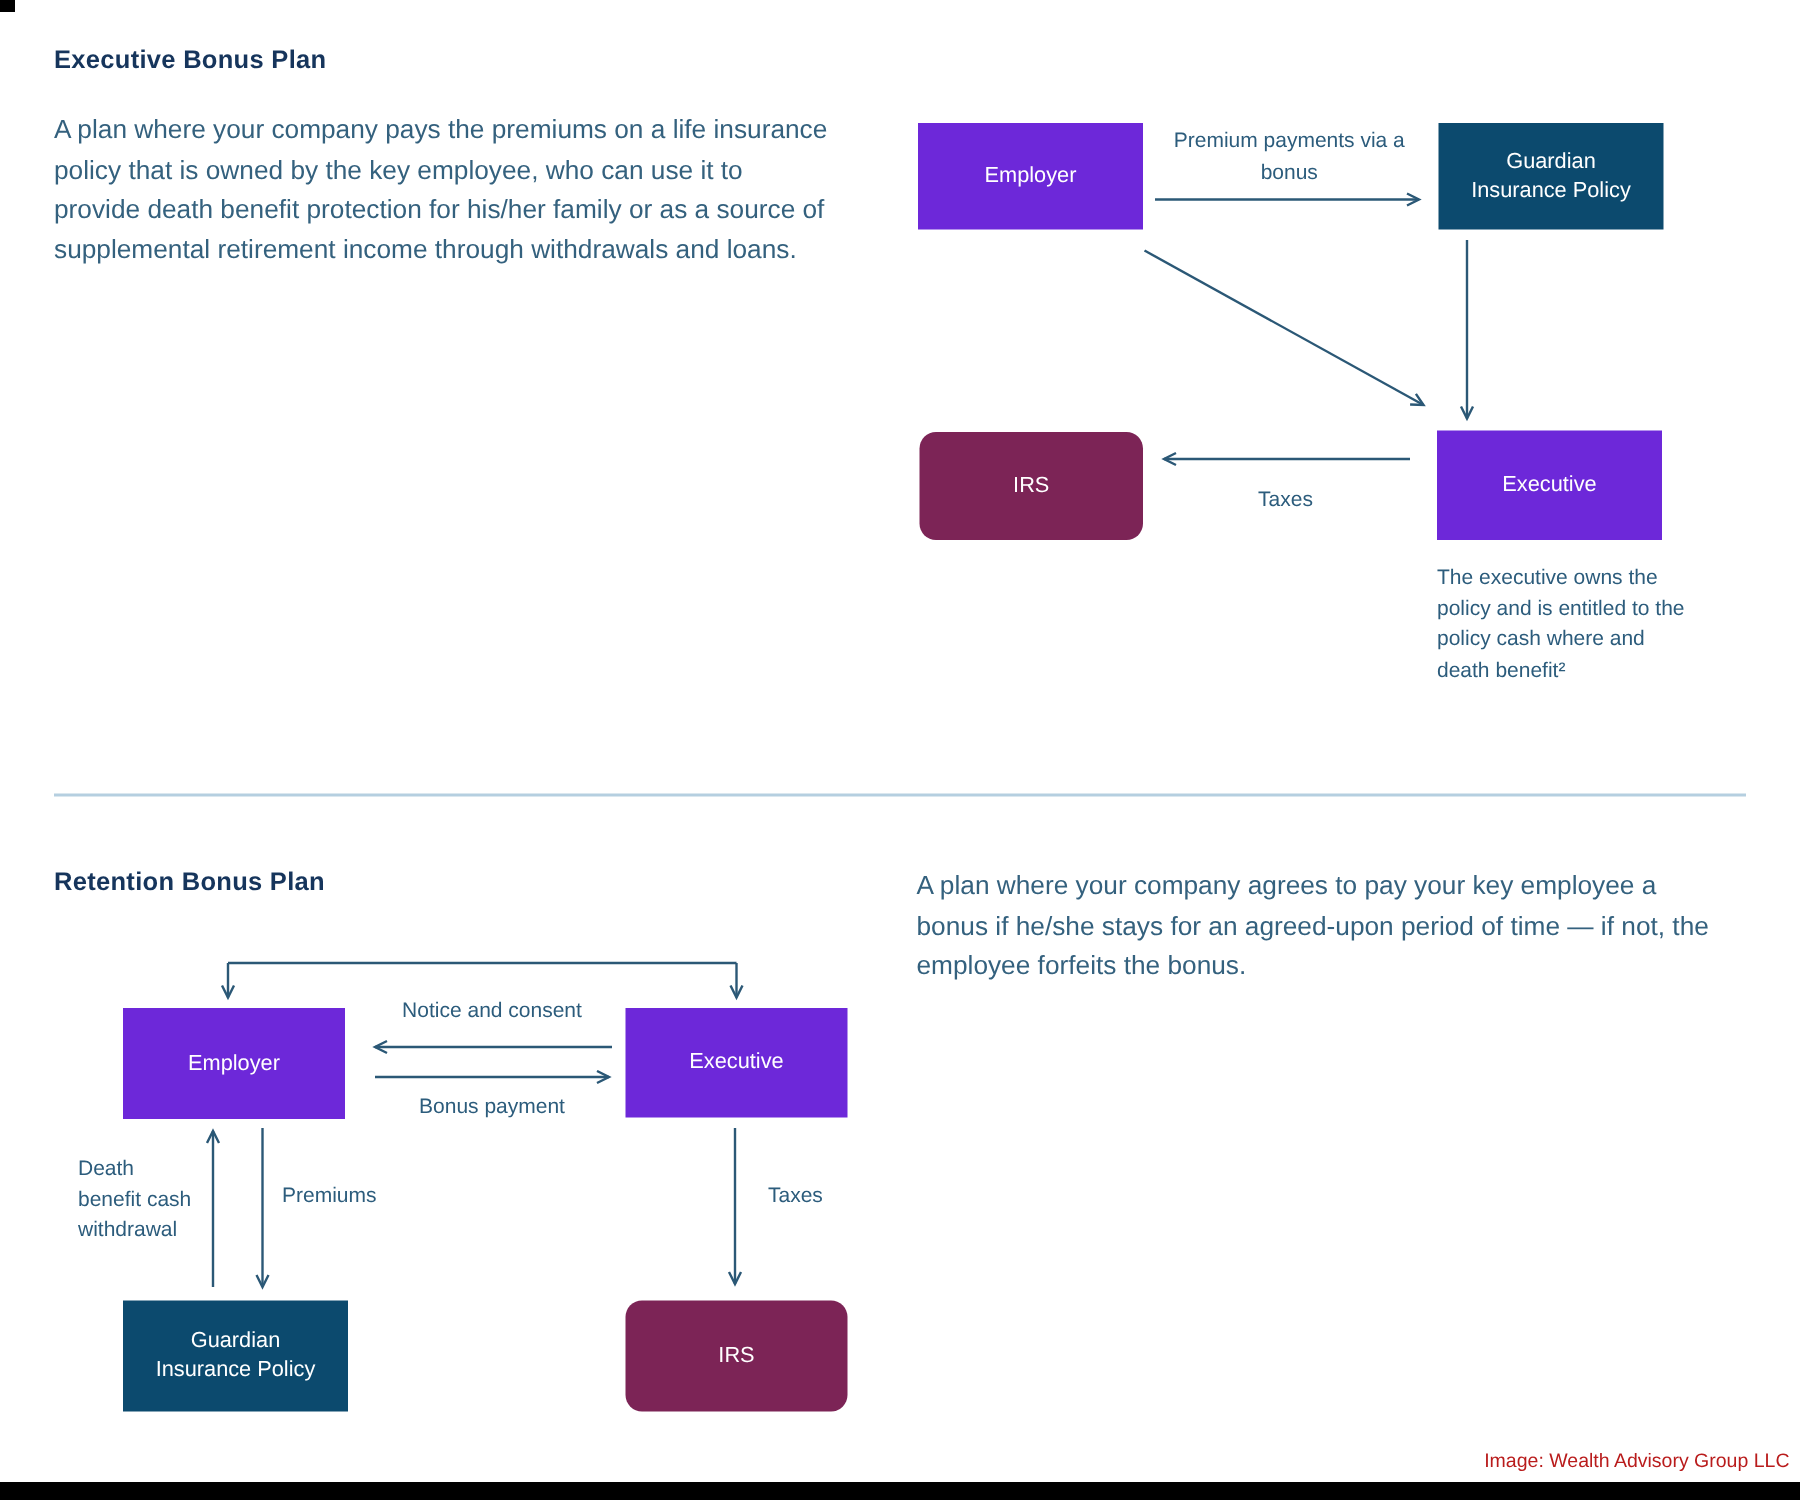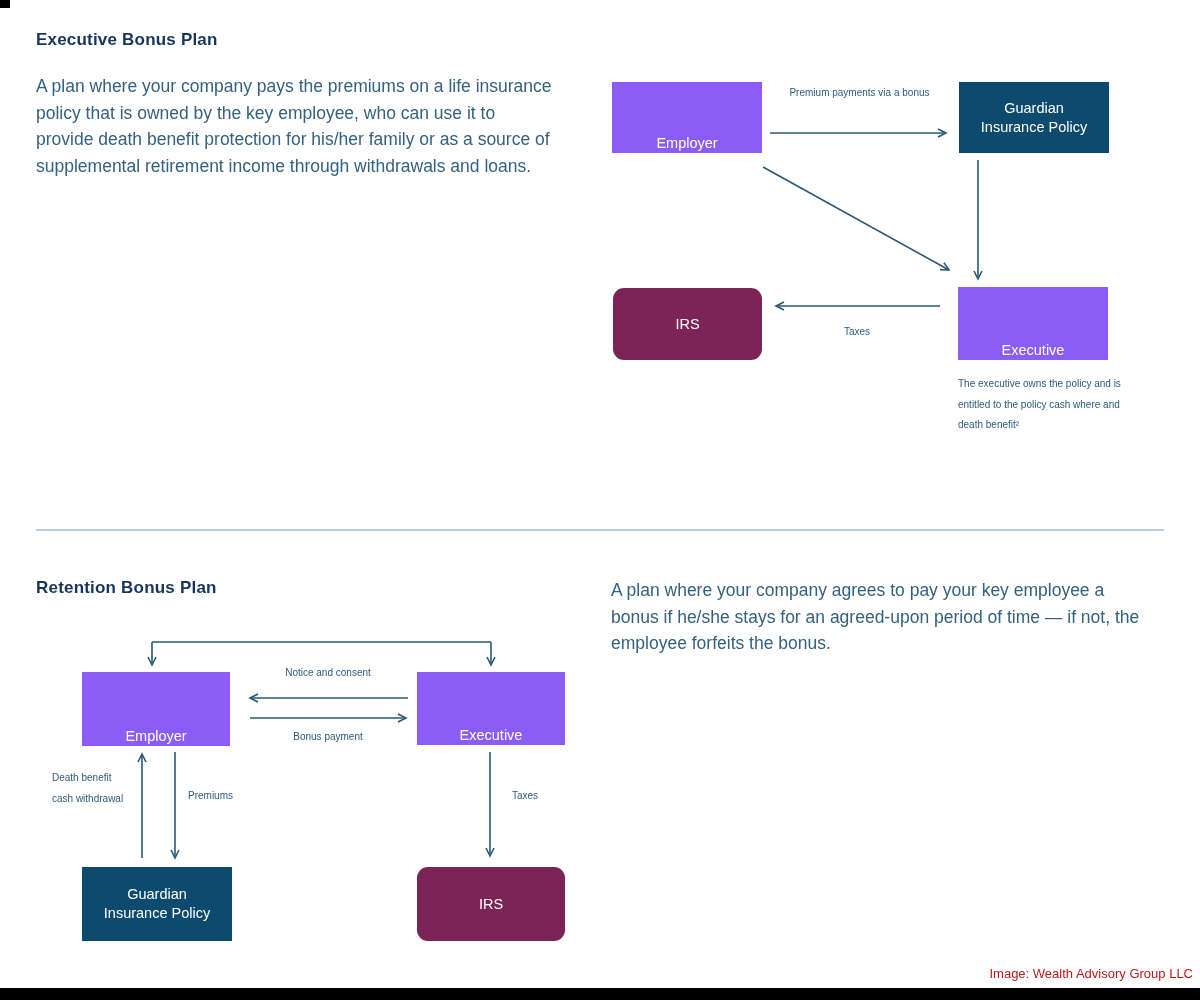--- a/index.html
+++ b/index.html
@@ -11,25 +11,25 @@
     position:absolute;font-size:17px;font-weight:bold;color:#16355c;letter-spacing:.2px;
   }
   .para{
     position:absolute;font-size:17.5px;line-height:26.5px;color:#34617e;
   }
   .node{
     position:absolute;display:flex;align-items:center;justify-content:center;
     color:#ffffff;font-size:14.5px;line-height:19px;text-align:center;
   }
   .node span{display:block;max-width:118px;}
-  .orange{background:#8b5cf6;align-items:flex-end;}
+  .orange{background:#6d28d9;}
   .navy{background:#0c4a6e;}
   .purple{background:#7c2456;border-radius:11px;}
   .dlabel{
-    position:absolute;font-size:10px;line-height:20.5px;color:#2c5c7c;
+    position:absolute;font-size:14px;line-height:20.5px;color:#2c5c7c;
   }
   .center{text-align:center;}
   #arrow-layer{position:absolute;left:0;top:0;pointer-events:none;}
   .divider{position:absolute;left:36px;top:529px;width:1128px;height:2px;background:#b5cfe0;}
   .caption{position:absolute;right:7px;top:966px;font-size:13px;color:#b91c1c;}
   .bottombar{position:absolute;left:0;bottom:0;width:1200px;height:12px;background:#000000;}
   .cornermark{position:absolute;left:0;top:0;width:10px;height:8px;background:#000000;}
 </style>
 </head>
 <body>

